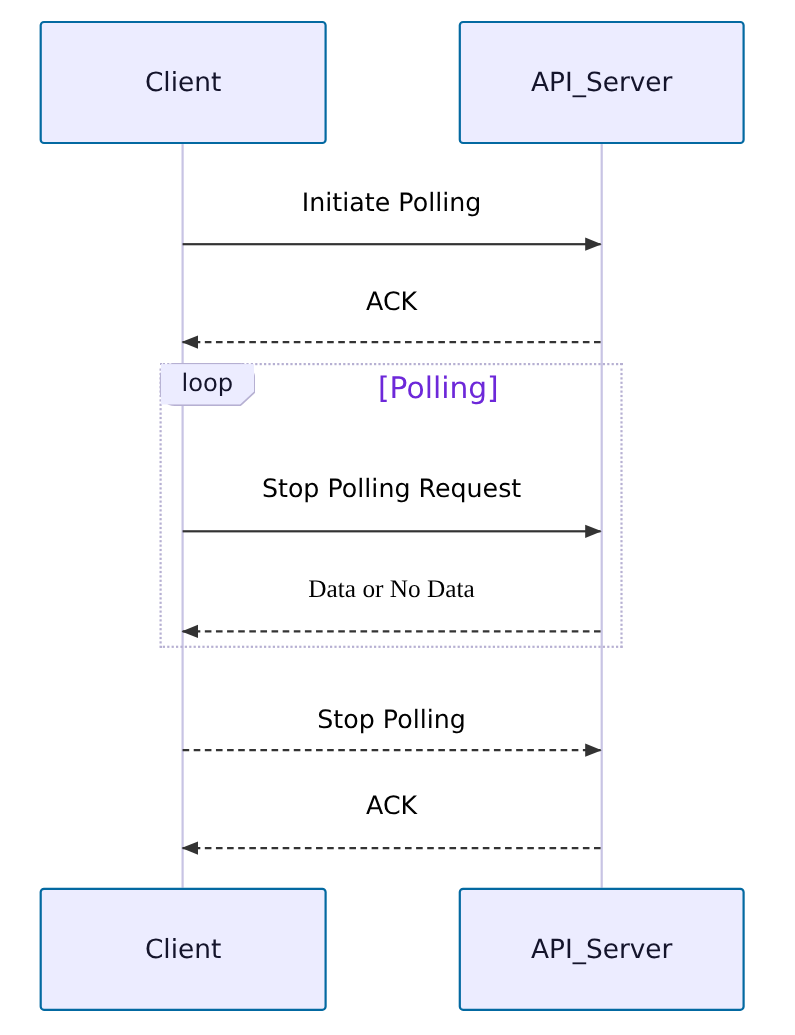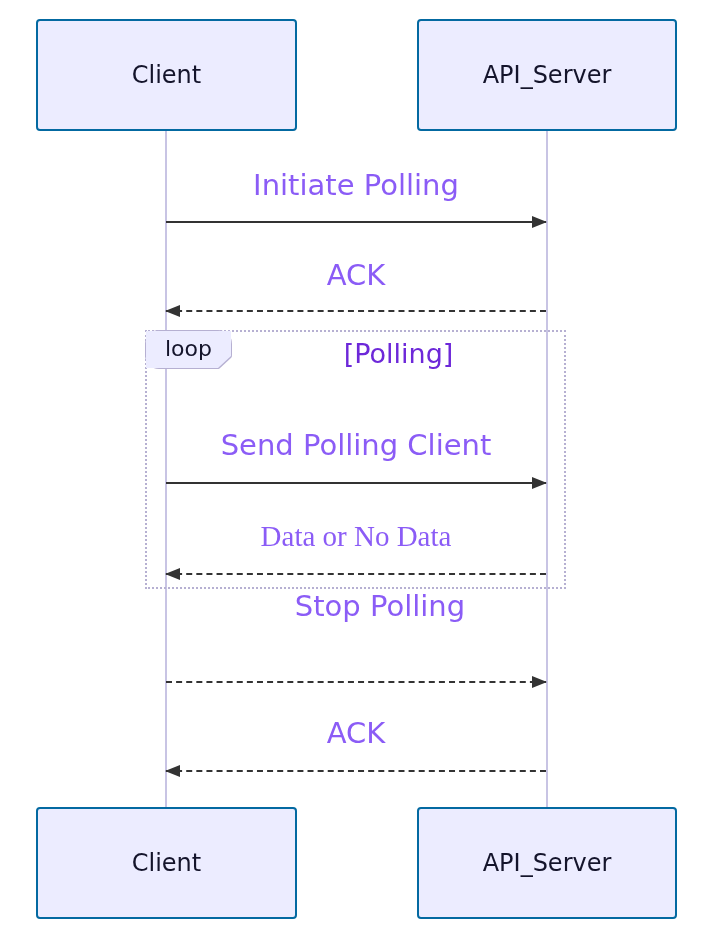--- a/index.html
+++ b/index.html
@@ -42,29 +42,29 @@
   }
   .lifeline-client { left: 165px; }
   .lifeline-server { left: 546px; }
 
   
   .msg-label {
     position: absolute;
     left: 166px;
     width: 380px;
     text-align: center;
-    font-size: 29px;
+    font-size: 23px;
     line-height: 28px;
-    color: #8b5cf6;
+    color: #000000;
   }
   .y-label-1 { top: 171px; }
   .y-label-2 { top: 261px; }
   .y-label-3 { top: 431px; }
   .y-label-4 { top: 522px; font-family: Liberation Serif, serif; }
-  .y-label-5 { top: 592px; padding-left: 24px; }
+  .y-label-5 { top: 641px; }
   .y-label-6 { top: 719px; }
 
   
   .arrow {
     position: absolute;
     left: 166px;
     width: 380px;
     height: 0;
     border-top: 2px solid #333333;
   }
@@ -165,21 +165,21 @@
   </div>
 
   <div class="msg-label y-label-1">Initiate Polling</div>
   <div class="arrow y-arrow-1"></div>
   <div class="head head-right hy-1"></div>
 
   <div class="msg-label y-label-2">ACK</div>
   <div class="arrow dashed y-arrow-2"></div>
   <div class="head head-left hy-2"></div>
 
-  <div class="msg-label y-label-3">Send Polling Client</div>
+  <div class="msg-label y-label-3">Stop Polling Request</div>
   <div class="arrow y-arrow-3"></div>
   <div class="head head-right hy-3"></div>
 
   <div class="msg-label y-label-4">Data or No Data</div>
   <div class="arrow dashed y-arrow-4"></div>
   <div class="head head-left hy-4"></div>
 
   <div class="msg-label y-label-5">Stop Polling</div>
   <div class="arrow dashed y-arrow-5"></div>
   <div class="head head-right hy-5"></div>

